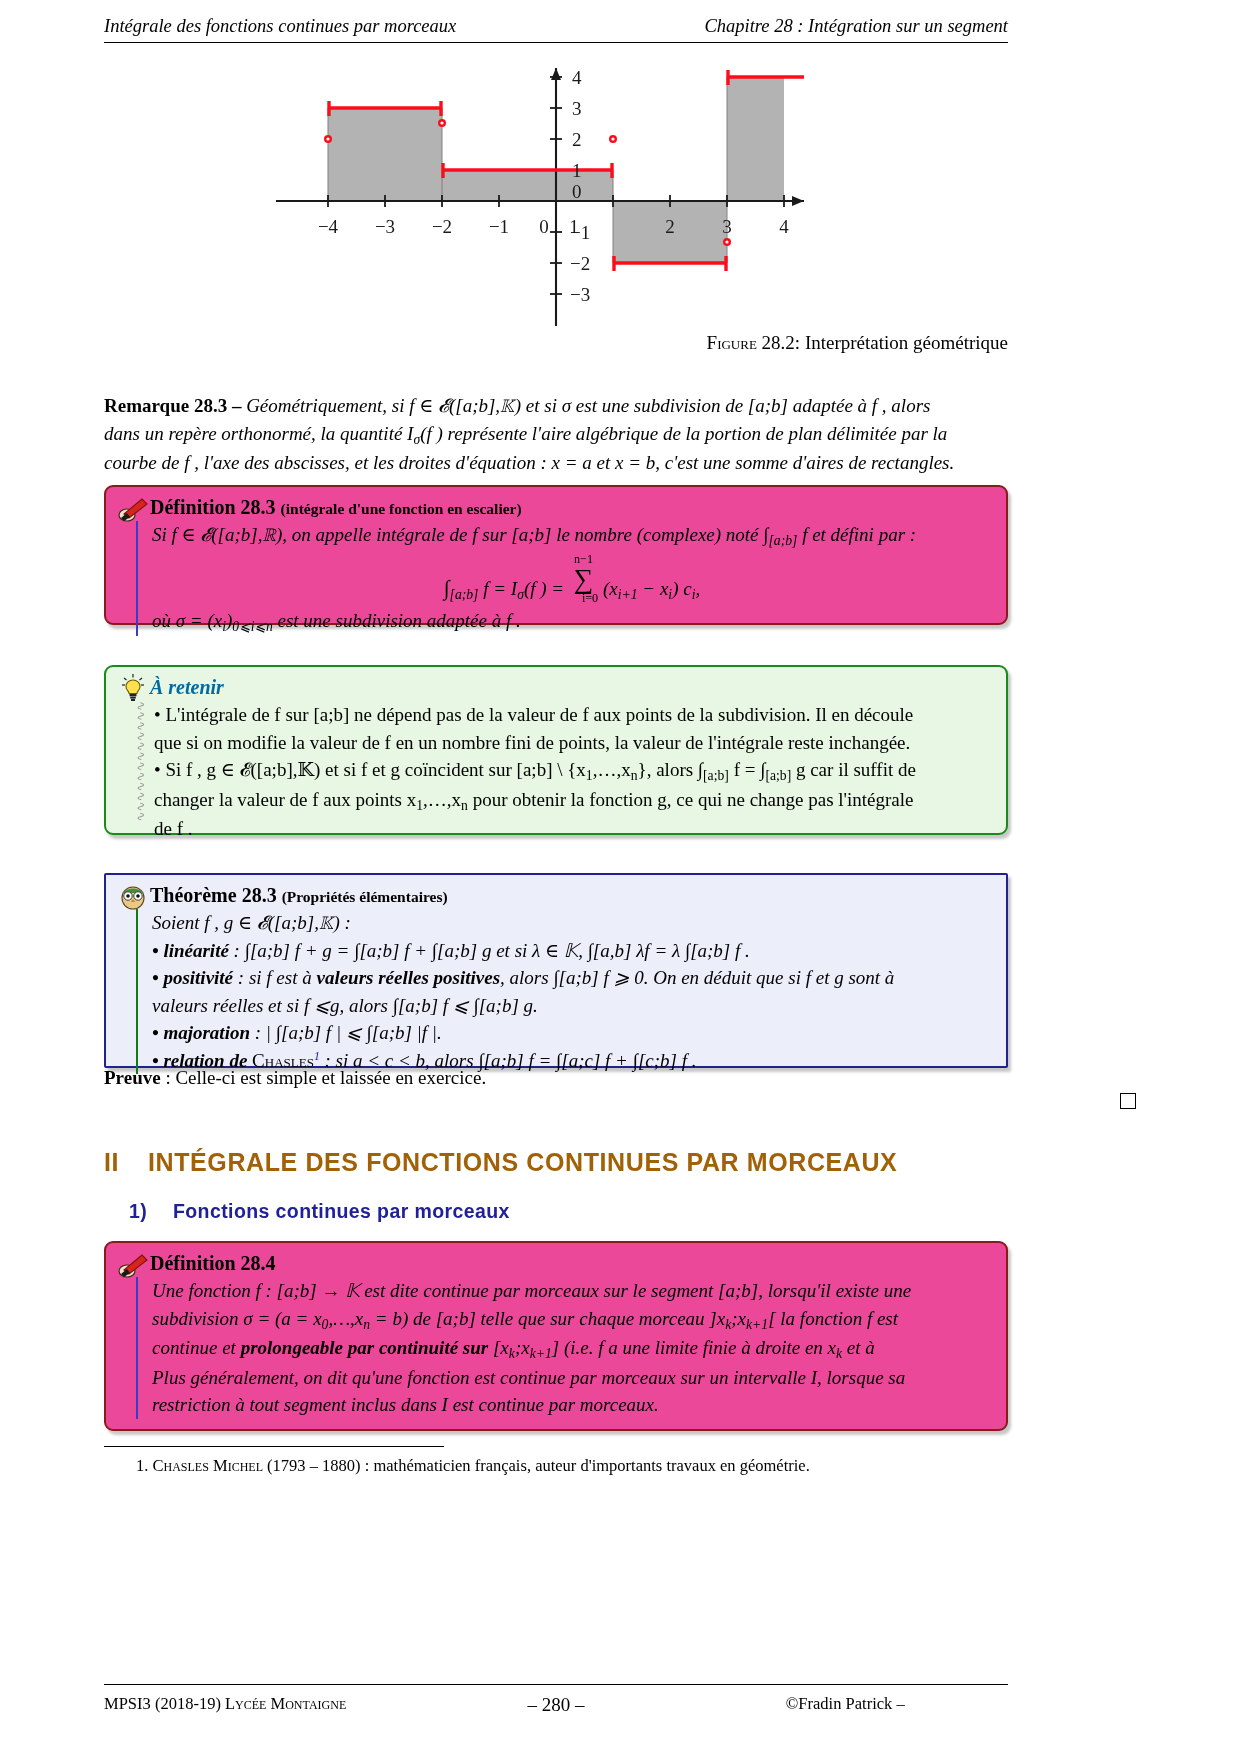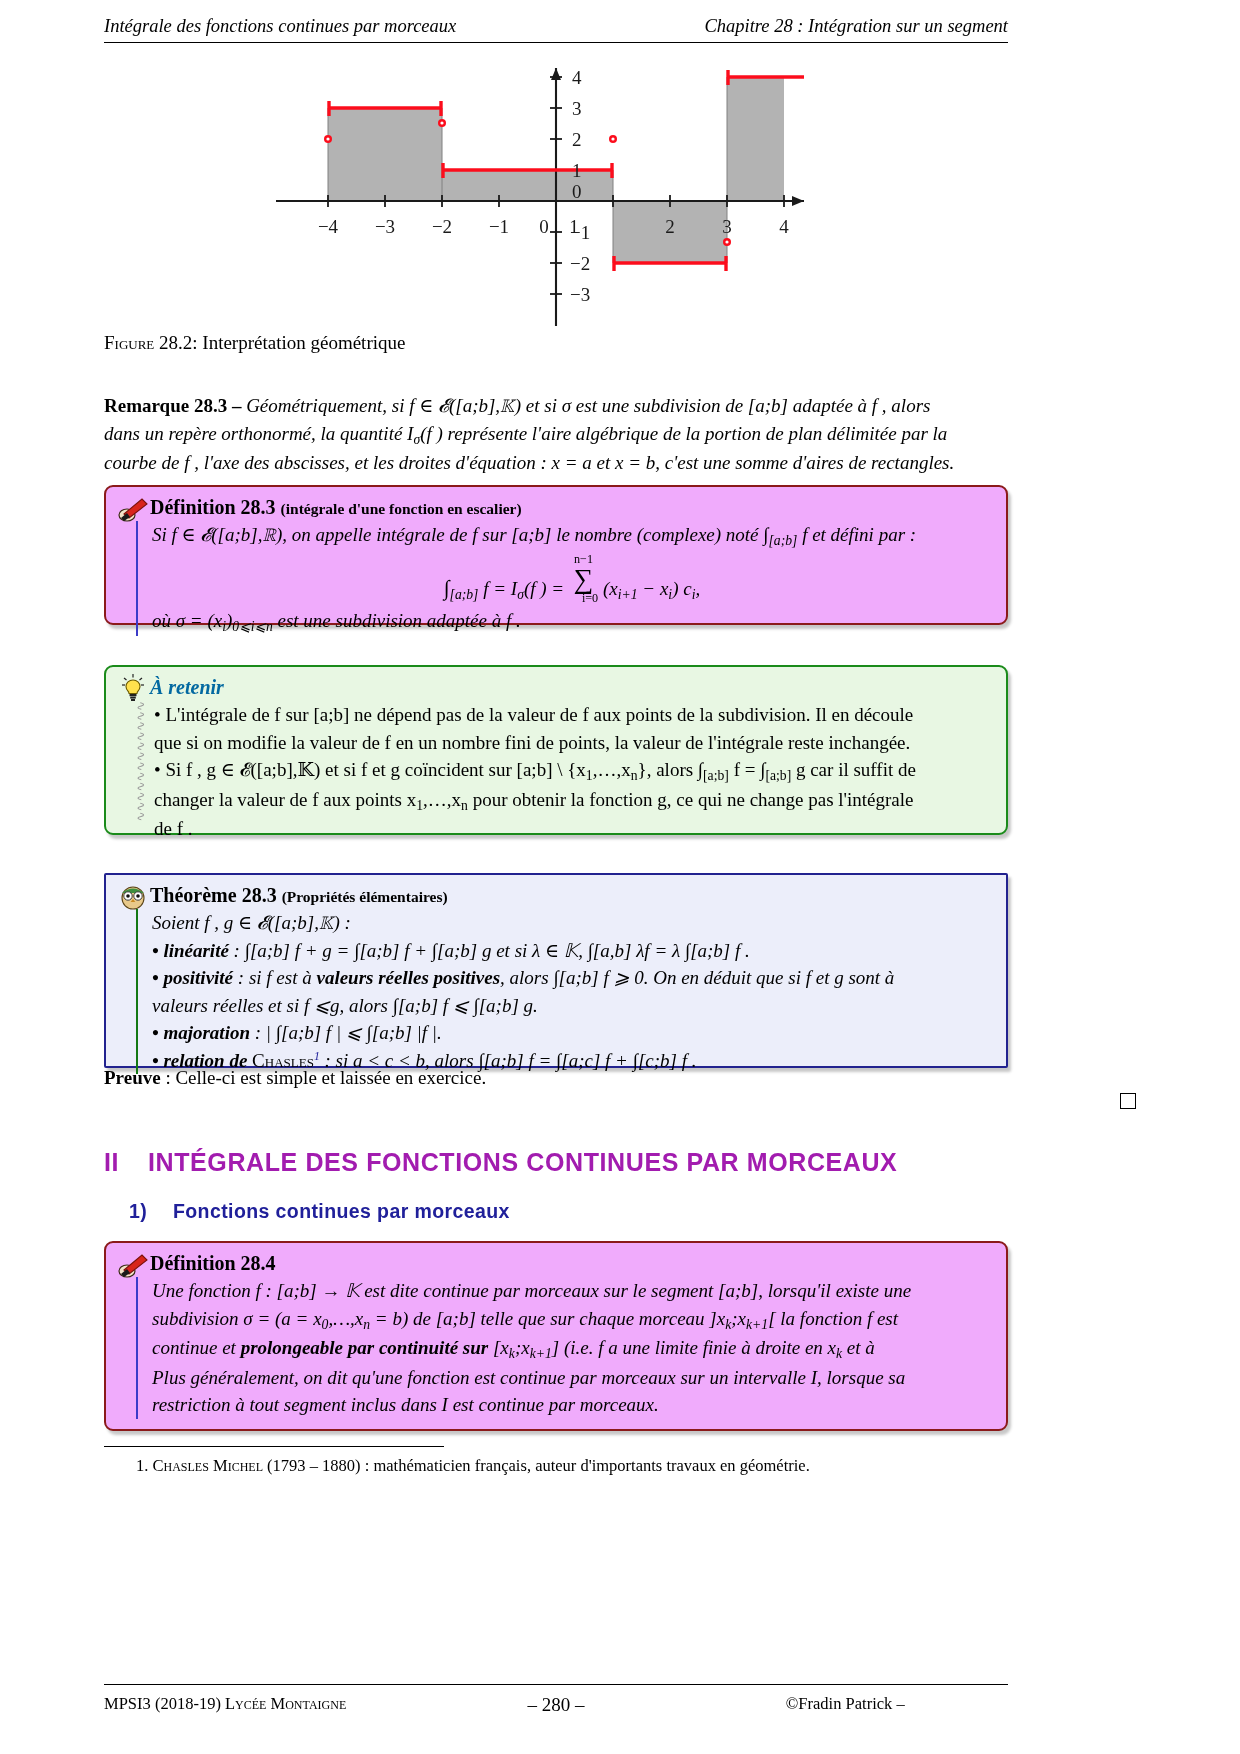--- a/index.html
+++ b/index.html
@@ -50,21 +50,21 @@
     top: 46px;
     left: 104px;
     width: 904px;
     height: 290px;
   }
   .figure-caption {
     position: absolute;
     top: 332px;
     left: 104px;
     width: 904px;
-    text-align: left;
+    text-align: right;
     font-size: 19px;
   }
   .smallcaps {
     font-variant: small-caps;
   }
 
   
   .para {
     position: absolute;
     left: 104px;
@@ -79,21 +79,21 @@
   
   .box {
     position: absolute;
     left: 104px;
     width: 904px;
     box-sizing: border-box;
     border-radius: 9px;
     box-shadow: 3px 4px 3px rgba(0,0,0,0.22);
   }
   .box.def {
-    background: #f0abfc;
+    background: #ec4899;
     border: 2.2px solid #8b1a1a;
   }
   .box.retenir {
     background: #e8f7e3;
     border: 2.2px solid #1a8b1a;
   }
   .box.theo {
     background: #eceefa;
     border: 2.2px solid #22228f;
   }
@@ -157,21 +157,21 @@
     top: 7px;
     width: 30px;
     height: 28px;
   }
 
   
   .h-section {
     position: absolute;
     left: 104px;
     width: 904px;
-    color: #a21caf;
+    color: #a16207;
     font-family: "Liberation Sans", sans-serif;
     font-weight: bold;
     font-size: 25px;
     letter-spacing: 0.6px;
   }
   .h-section .num { display: inline-block; width: 44px; }
   .h-sub {
     position: absolute;
     left: 104px;
     width: 904px;

